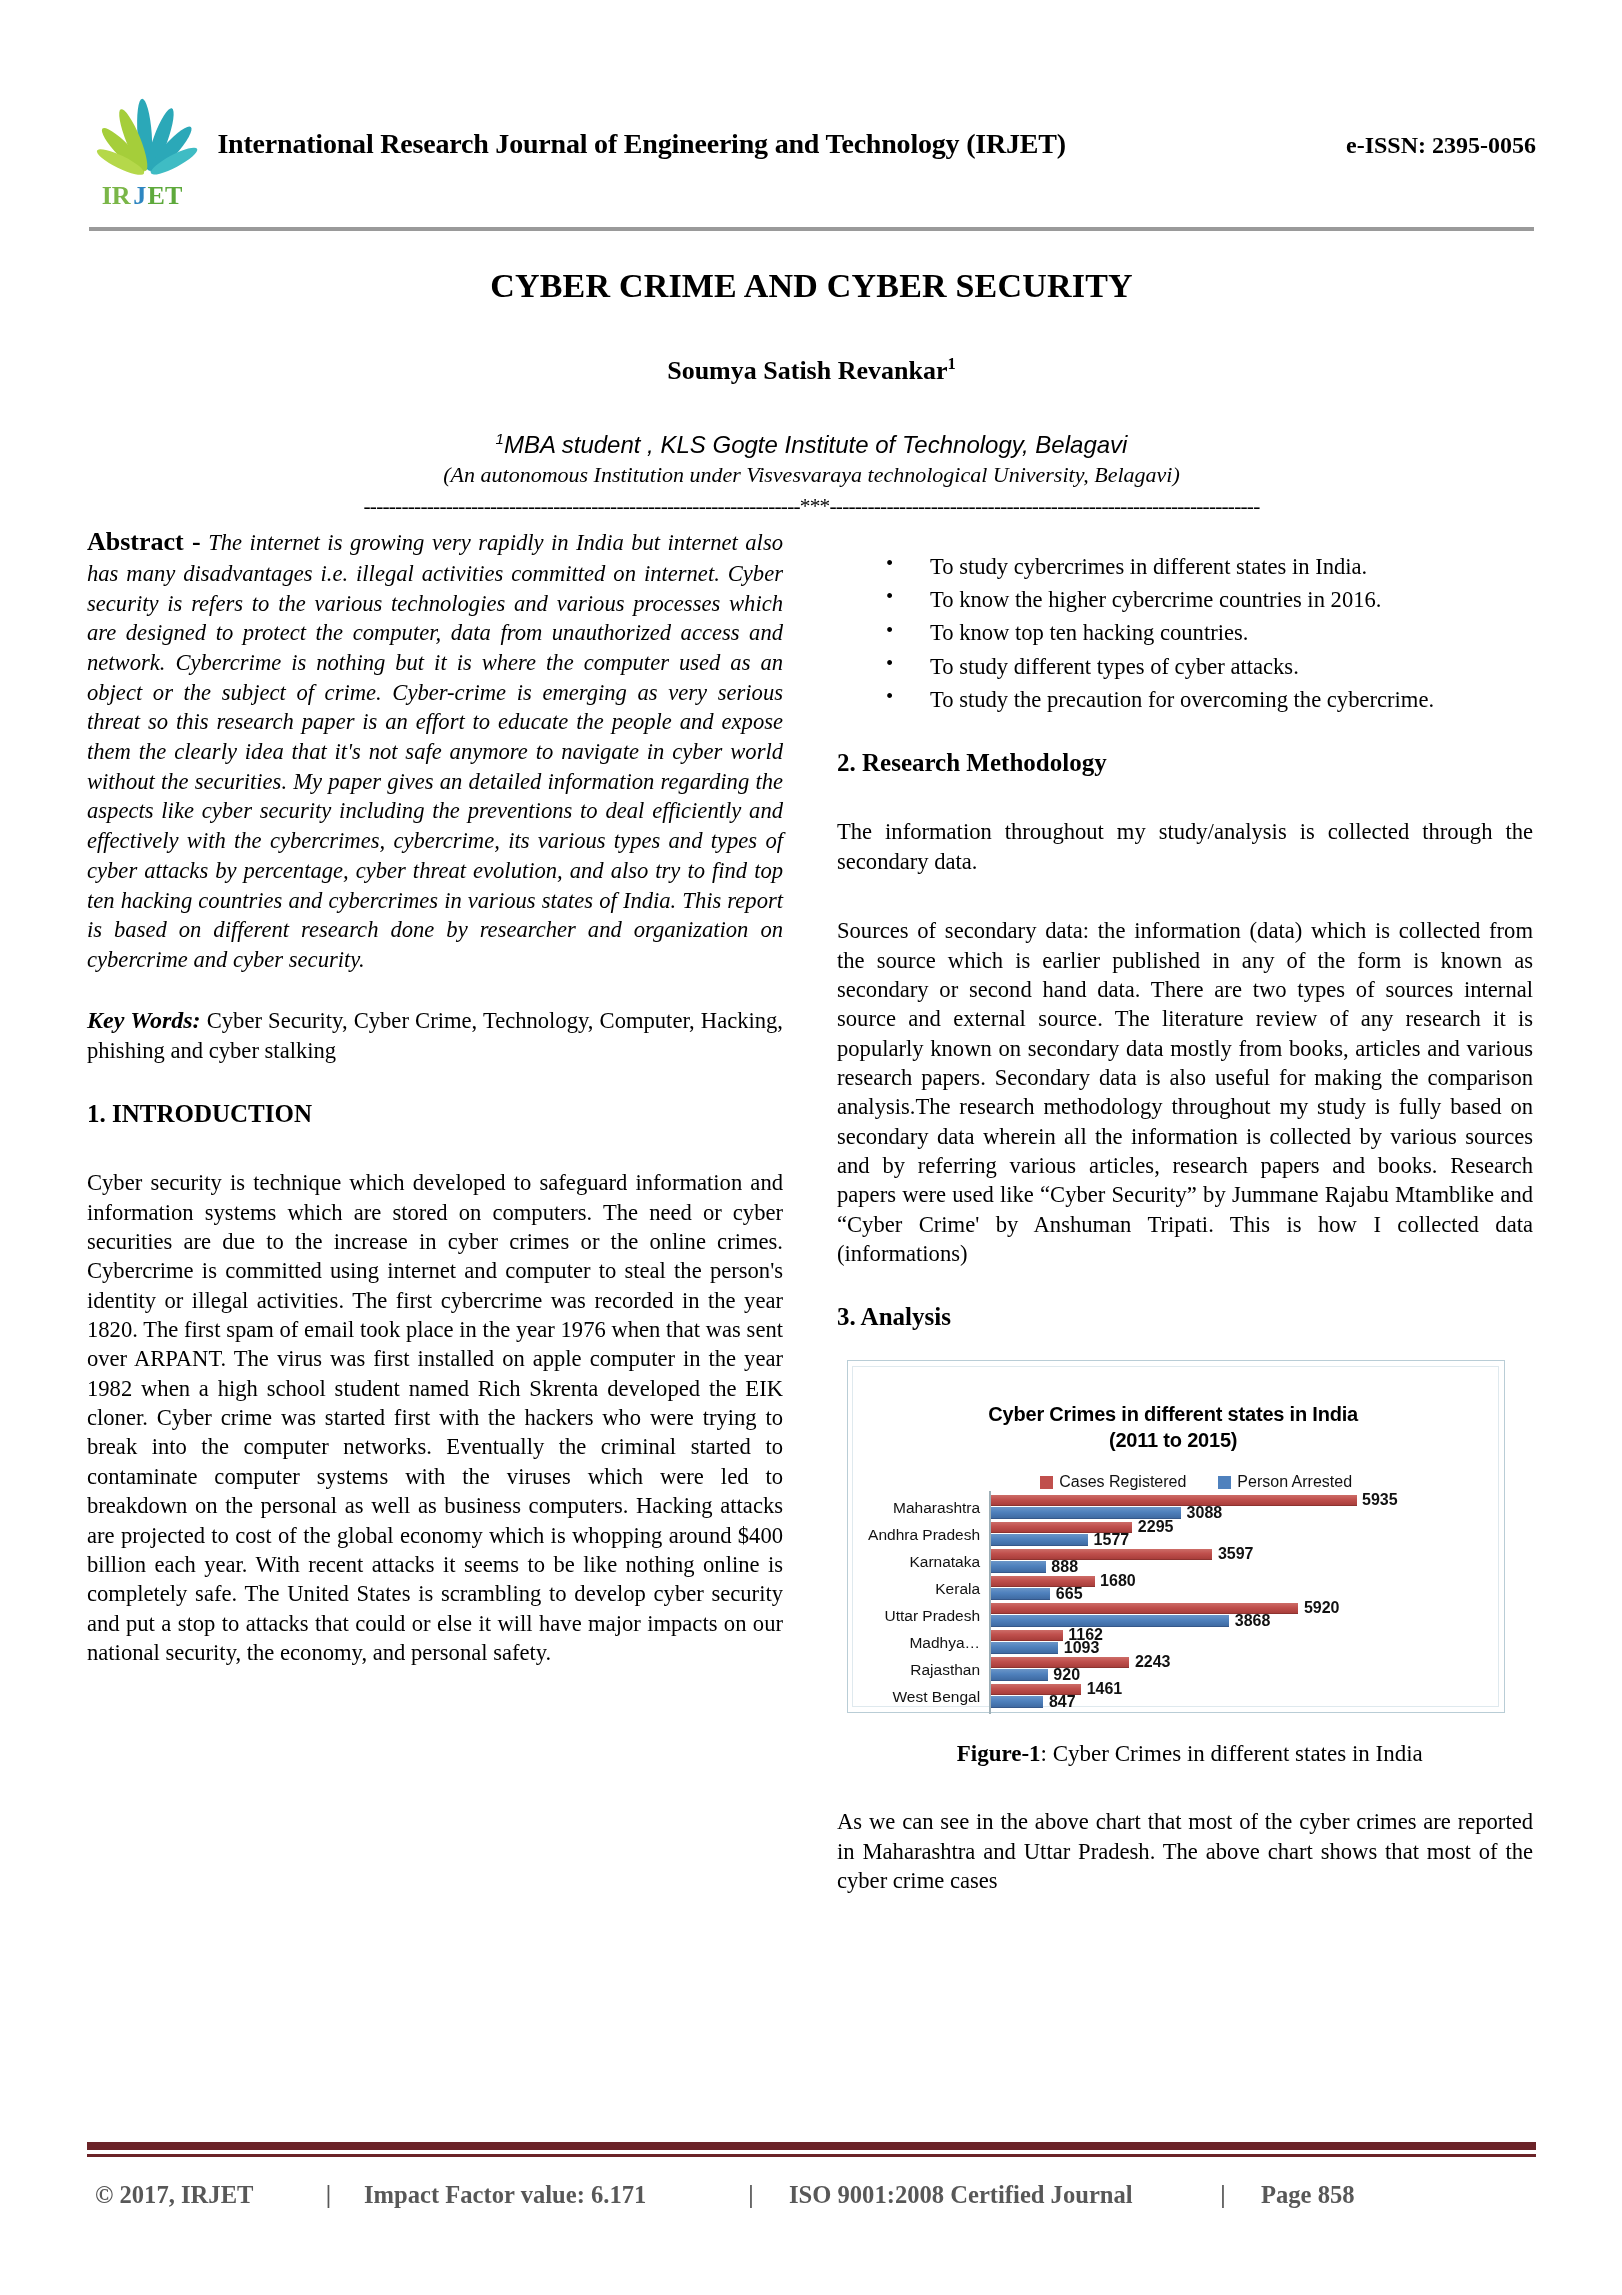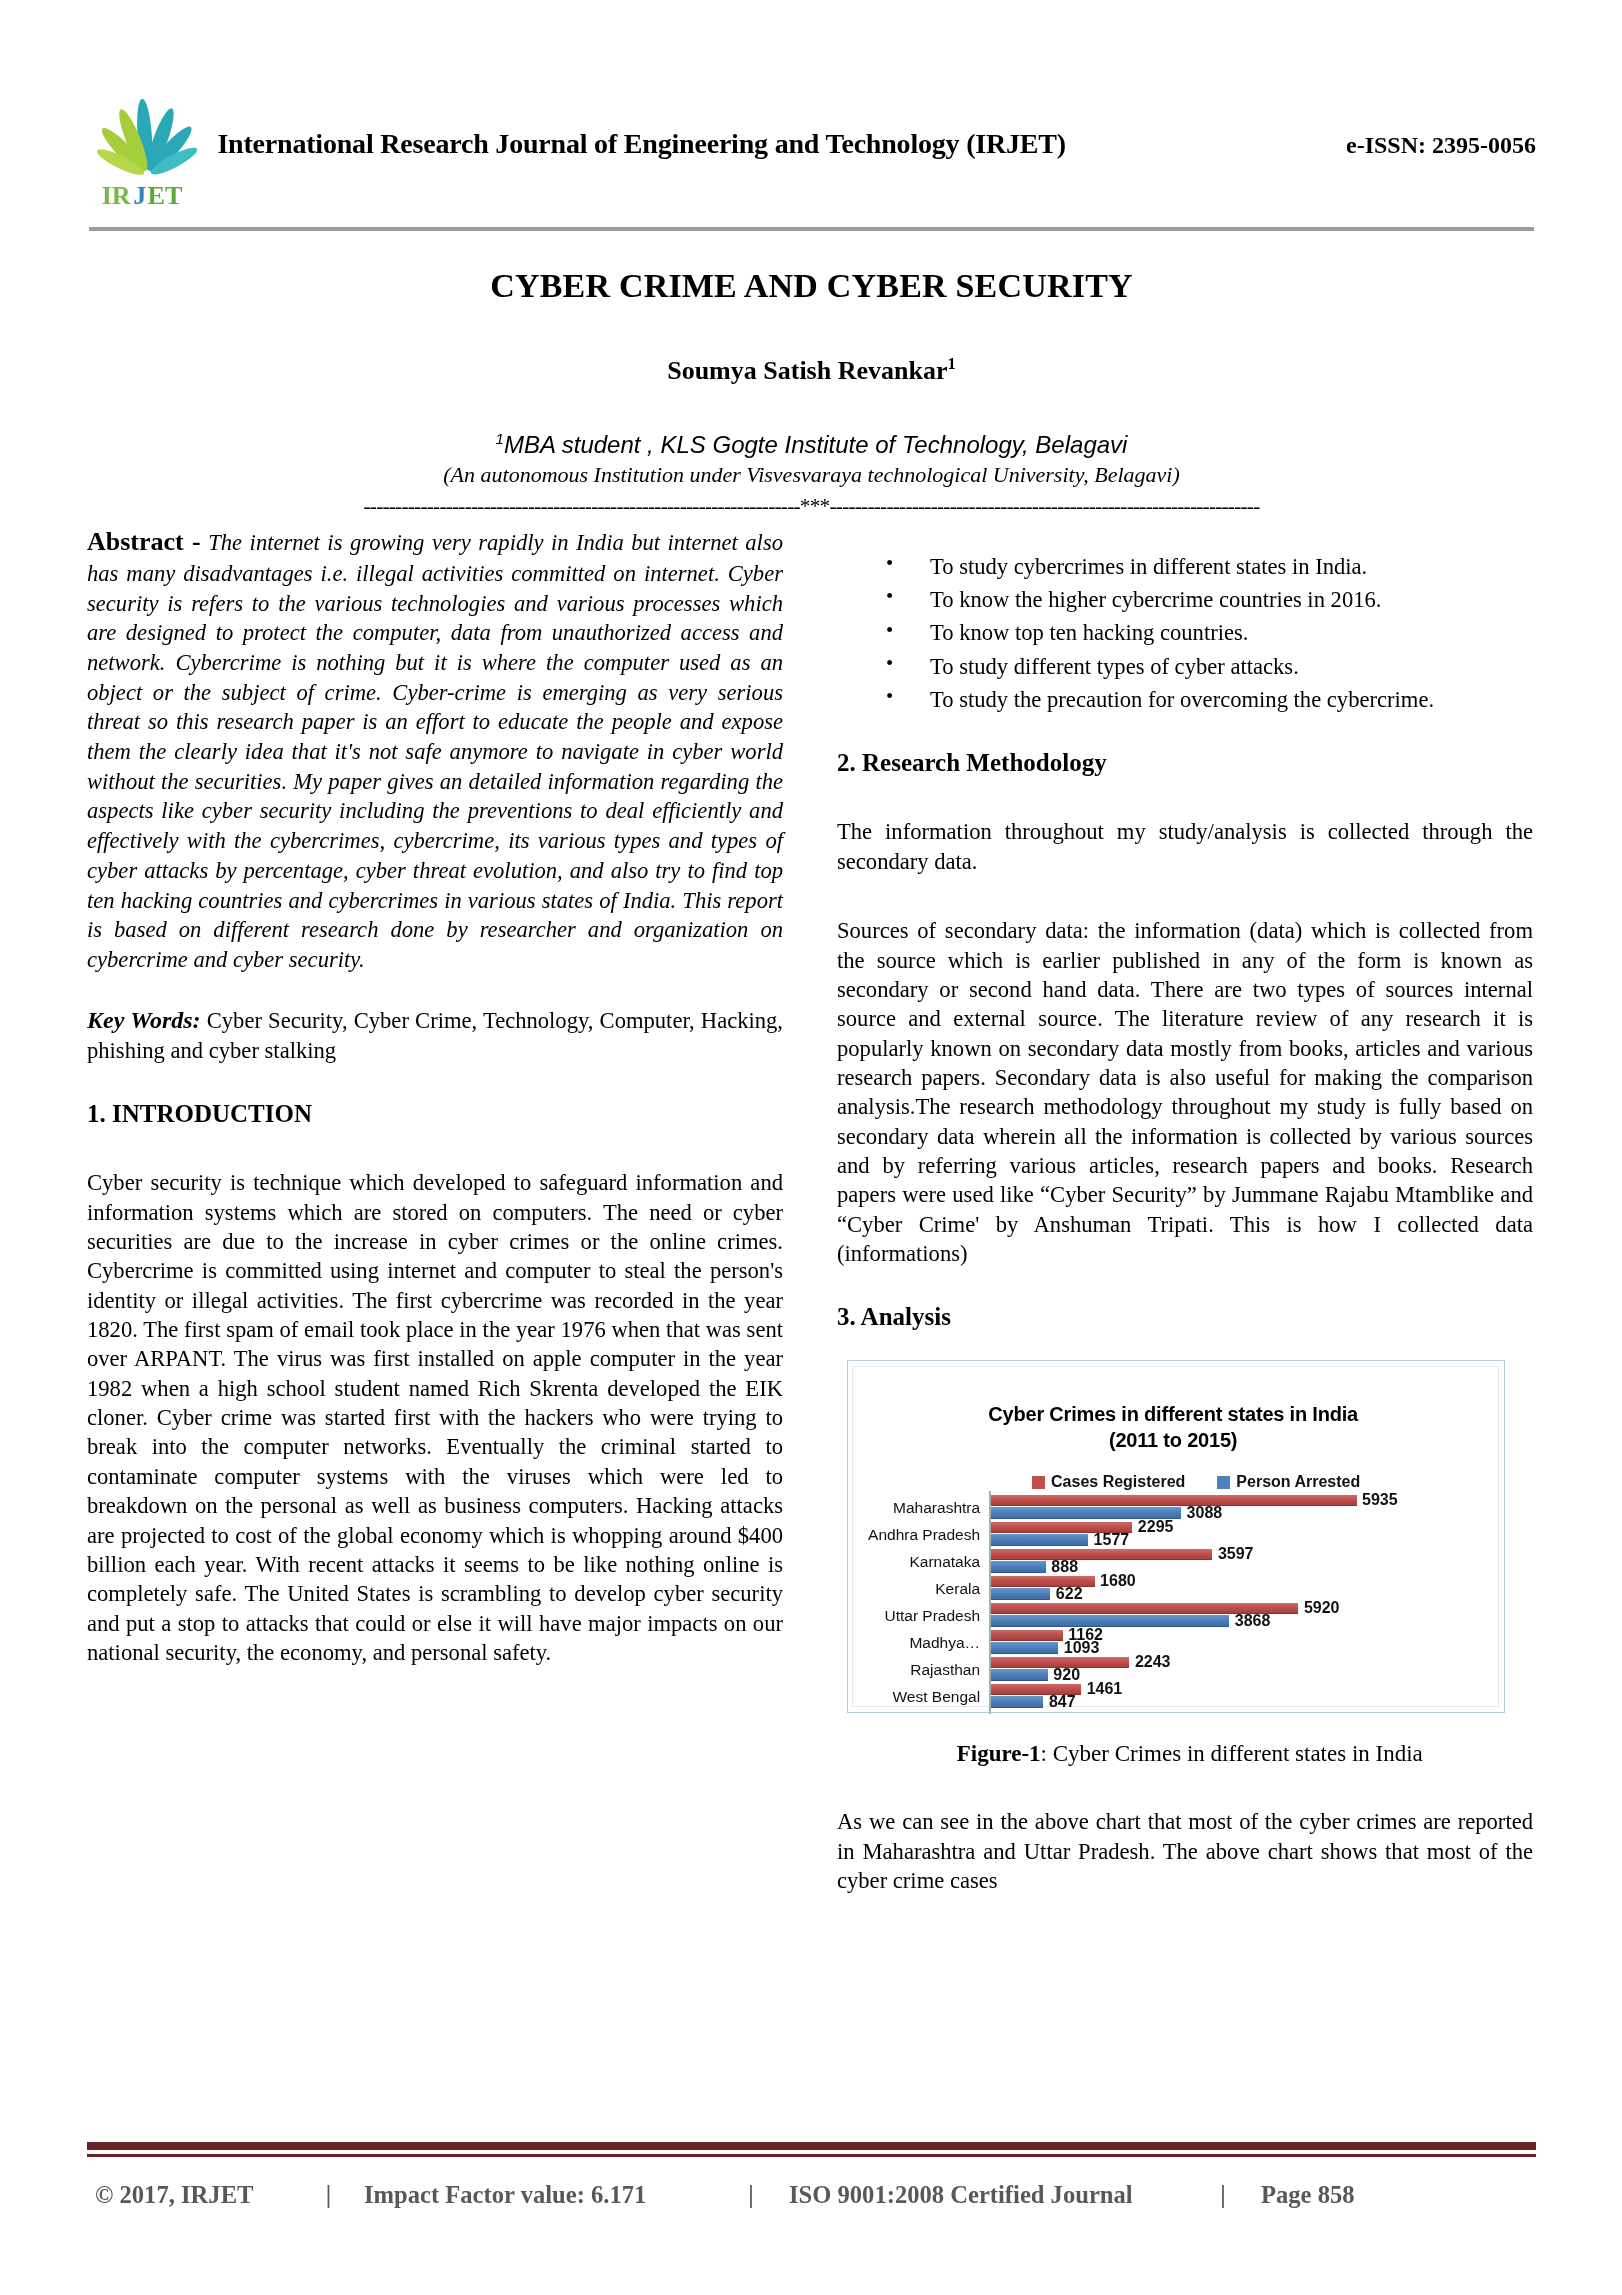--- a/index.html
+++ b/index.html
@@ -249,21 +249,21 @@
     justify-content: center;
     gap: 32px;
     margin-top: 20.6px;
     margin-left: 46px;
   }
   .legend-item {
     display: flex;
     align-items: center;
     font-family: "Liberation Sans", sans-serif;
     font-size: 16px;
-    font-weight: bold;
+    font-weight: normal;
     color: #111;
   }
   .legend-swatch {
     width: 12.7px; height: 12.7px;
     margin-right: 6.3px;
     display: inline-block;
   }
   .plot {
     position: relative;
     margin-top: 3.2px;
@@ -488,21 +488,21 @@
                   <span class="val">888</span>
                 </div>
             </div>
 
             <div class="cat-group">
               <span class="cat-label">Kerala</span>
               <div class="bar red" style="width:20.8%">
                   <span class="val">1680</span>
                 </div>
               <div class="bar blue" style="width:11.9%">
-                  <span class="val">622</span>
+                  <span class="val">665</span>
                 </div>
             </div>
 
             <div class="cat-group">
               <span class="cat-label">Uttar  Pradesh</span>
               <div class="bar red" style="width:61.8%">
                   <span class="val">5920</span>
                 </div>
               <div class="bar blue" style="width:47.9%">
                   <span class="val">3868</span>

